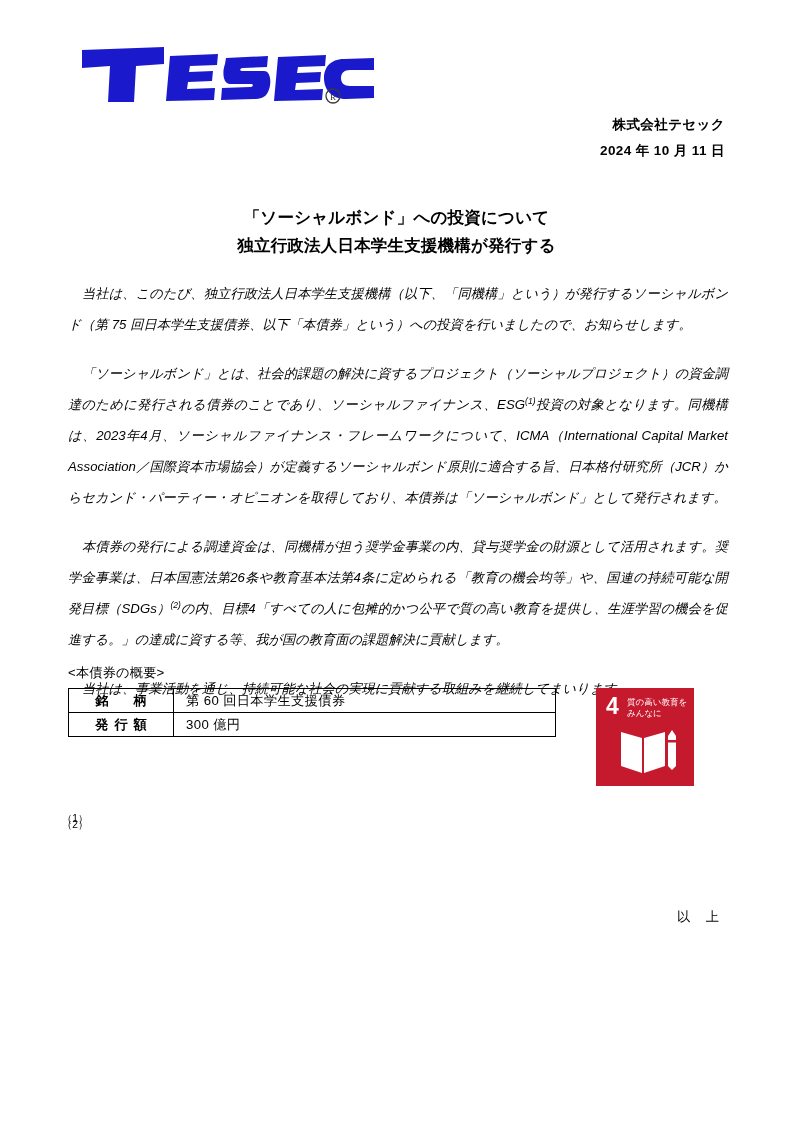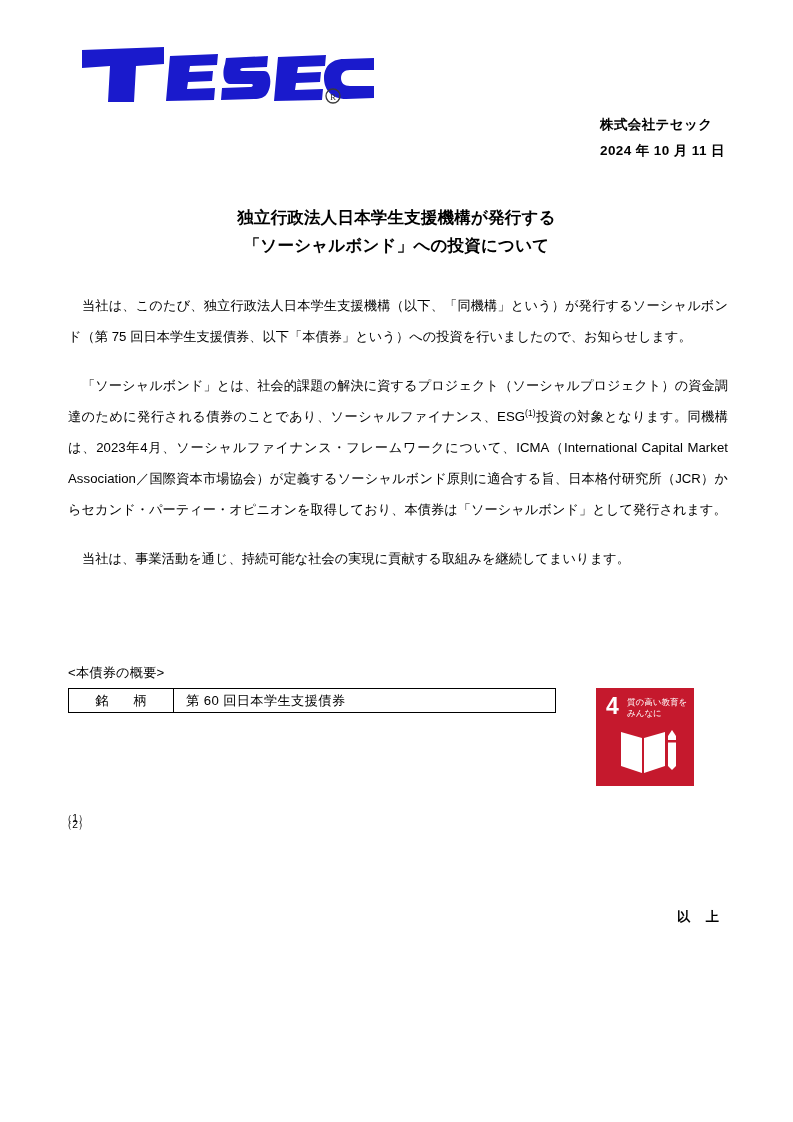--- a/index.html
+++ b/index.html
@@ -30,21 +30,21 @@
     width: 300px;
     height: 62px;
   }
   .logo-svg { display: block; }
 
   
   .header-meta {
     position: absolute;
     right: 68px;
     top: 112px;
-    text-align: left;
+    text-align: right;
     font-size: 13.5px;
     line-height: 26px;
     letter-spacing: 0.4px;
     font-weight: 600;
   }
   .header-meta div { white-space: nowrap; }
 
   
   .doc-title {
     position: absolute;
@@ -60,27 +60,28 @@
   .doc-title div { white-space: nowrap; }
 
   
   .body-area {
     position: absolute;
     left: 68px;
     top: 278px;
     width: 660px;
   }
   p.para {
-    margin: 12px 0 18px 0;
+    margin: 0 0 18px 0;
     font-size: 13.2px;
     line-height: 31px;
     text-align: justify;
     text-justify: inter-character;
     text-indent: 14px;
     letter-spacing: 0.05px;
+    font-style: italic;
   }
   p.para:last-child { margin-bottom: 0; }
   sup.fn {
     font-size: 8.5px;
     vertical-align: super;
     line-height: 0;
   }
 
   
   .section-heading {
@@ -106,21 +107,21 @@
     border: 1px solid #000000;
     height: 23px;
     padding: 0 6px;
     vertical-align: middle;
   }
   .summary-table td.label {
     width: 92px;
     text-align: center;
     letter-spacing: 6px;
     text-indent: 6px;
-    font-weight: 400;
+    font-weight: 700;
   }
   .summary-table td.value {
     padding-left: 12px;
     letter-spacing: 0.4px;
   }
 
   
   .sdg-icon {
     position: absolute;
     left: 596px;
@@ -153,21 +154,21 @@
     top: 0;
   }
 
   
   .closing {
     position: absolute;
     right: 68px;
     top: 908px;
     font-size: 13.2px;
     letter-spacing: 6px;
-    font-weight: 700;
+    font-weight: 400;
   }
 </style>
 </head>
 <body>
 
 <div class="page">
 
   <div class="logo-block">
     <svg class="logo-svg" width="300" height="62" viewBox="0 0 300 62" xmlns="http://www.w3.org/2000/svg">
       <g fill="#1A1ACC">
@@ -188,37 +189,42 @@
       </g>
     </svg>
   </div>
 
   <div class="header-meta">
     <div>株式会社テセック</div>
     <div>2024 年 10 月 11 日</div>
   </div>
 
   <div class="doc-title">
+    <div>「ソーシャルボンド」への投資について</div>
     <div>独立行政法人日本学生支援機構が発行する</div>
-    <div>「ソーシャルボンド」への投資について</div>
   </div>
 
   <div class="body-area">
     <p class="para">当社は、このたび、独立行政法人日本学生支援機構（以下、「同機構」という）が発行するソーシャルボンド（第 75 回日本学生支援債券、以下「本債券」という）への投資を行いましたので、お知らせします。</p>
     <p class="para"><span>「ソーシャルボンド」とは、社会的課題の解決に資するプロジェクト（ソーシャルプロジェクト）の資金調達のために発行される債券のことであり、ソーシャルファイナンス、ESG</span><sup class="fn">(1)</sup><span>投資の対象となります。同機構は、2023年4月、ソーシャルファイナンス・フレームワークについて、ICMA（International Capital Market Association／国際資本市場協会）が定義するソーシャルボンド原則に適合する旨、日本格付研究所（JCR）からセカンド・パーティー・オピニオンを取得しており、本債券は「ソーシャルボンド」として発行されます。</span></p>
+    <p class="para"><span>本債券の発行による調達資金は、同機構が担う奨学金事業の内、貸与奨学金の財源として活用されます。奨学金事業は、日本国憲法第26条や教育基本法第4条に定められる「教育の機会均等」や、国連の持続可能な開発目標（SDGs）</span><sup class="fn">(2)</sup><span>の内、目標4「すべての人に包摊的かつ公平で質の高い教育を提供し、生涯学習の機会を促進する。」の達成に資する等、我が国の教育面の課題解決に貢献します。</span></p>
     <p class="para">当社は、事業活動を通じ、持続可能な社会の実現に貢献する取組みを継続してまいります。</p>
   </div>
 
   <div class="section-heading">&lt;本債券の概要&gt;</div>
 
   <table class="summary-table">
     <tbody>
       <tr>
         <td class="label">銘　柄</td>
         <td class="value">第 60 回日本学生支援債券</td>
+      </tr>
+      <tr>
+        <td class="label">発行額</td>
+        <td class="value">300 億円</td>
       </tr>
     </tbody>
   </table>
 
   <div class="sdg-icon">
     <svg class="sdg-svg" width="98" height="98" viewBox="0 0 98 98" xmlns="http://www.w3.org/2000/svg">
       <rect x="0" y="0" width="98" height="98" fill="#C5192D"></rect>
       <text x="10" y="26" font-family="Liberation Sans, sans-serif" font-size="23" font-weight="bold" fill="#ffffff">4</text>
       <text x="31" y="17" font-family="Liberation Sans, sans-serif" font-size="8.5" fill="#ffffff">質の高い教育を</text>
       <text x="31" y="28" font-family="Liberation Sans, sans-serif" font-size="8.5" fill="#ffffff">みんなに</text>

